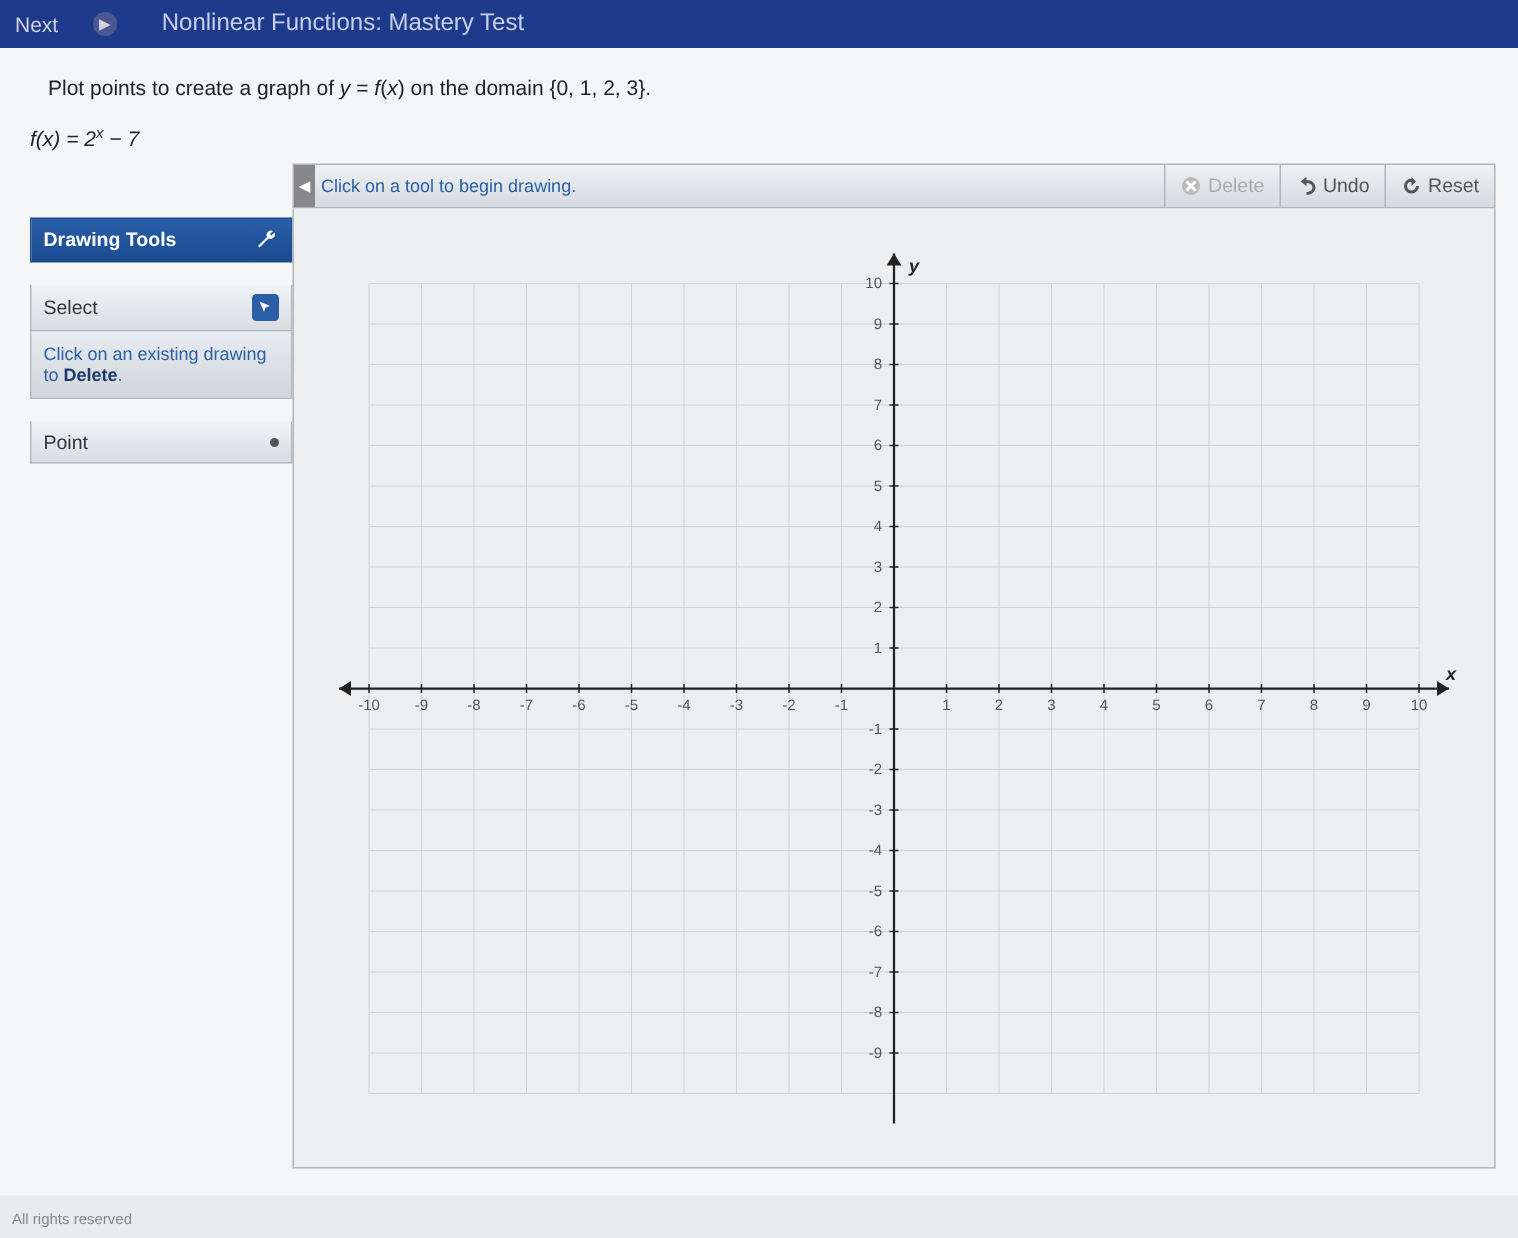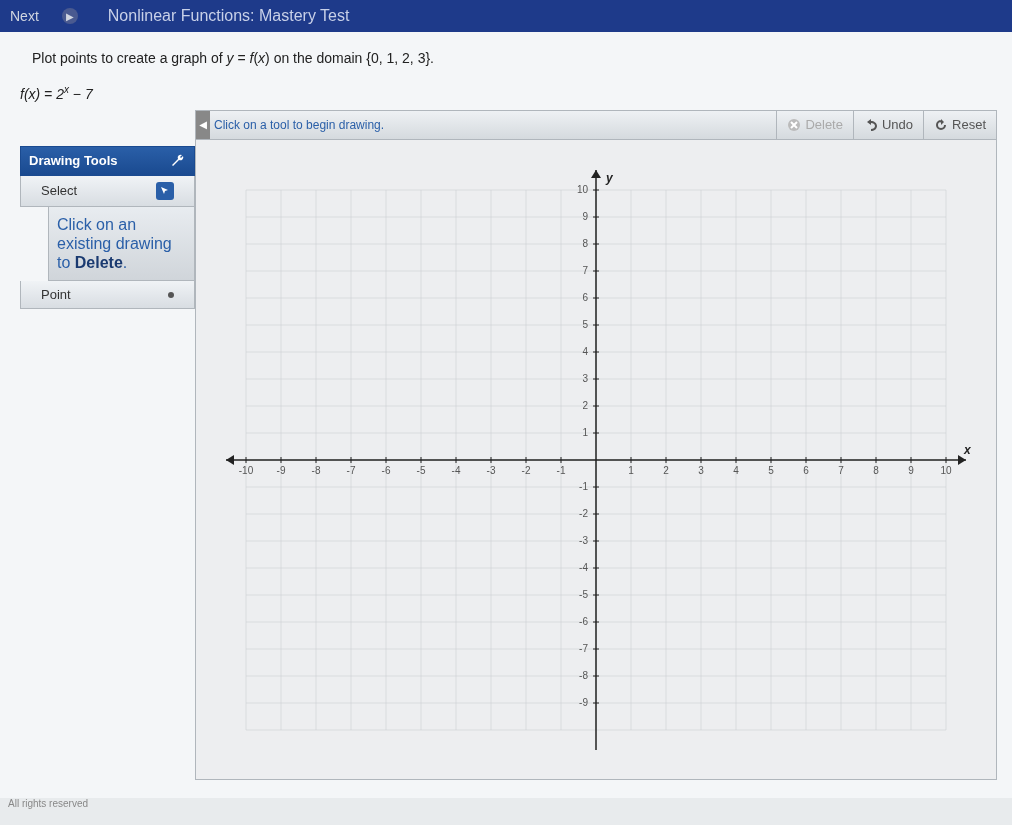--- a/index.html
+++ b/index.html
@@ -9,35 +9,35 @@
 .next-circle { width: 16px; height: 16px; border-radius: 50%; background: #4a5a90; display: flex; align-items: center; justify-content: center; font-size: 10px; }
 .title { color: #c8d0e8; font-size: 16px; }
 .content { padding: 18px 20px; background: #f4f6f8; }
 .instruction { font-size: 14px; color: #222; margin-bottom: 18px; margin-left: 12px; }
 .formula { font-size: 14px; color: #222; font-style: italic; }
 .formula sup { font-size: 10px; }
 .tool-area { display: flex; margin-top: 8px; }
 .toolbar-col { width: 175px; min-width: 175px; }
 .tool-header { background: linear-gradient(#2a5fa8, #1a4a90); color: #fff; padding: 6px 8px; font-size: 13px; font-weight: bold; display: flex; justify-content: space-between; align-items: center; border: 1px solid #1a4a90; margin-top: 36px; }
 .tool-wrench { width: 16px; height: 16px; }
-.tool-section { background: linear-gradient(#f0f3f6, #d8dde2); padding: 6px 20px; font-size: 13px; color: #333; border: 1px solid #b0b6bc; border-top: none; display: flex; justify-content: space-between; align-items: center; cursor: pointer; }
-.tool-hint { background: linear-gradient(#e8ecf0, #d0d5da); padding: 8px 8px; font-size: 16px; color: #2a5fa8; border: 1px solid #b0b6bc; border-top: none; line-height: 1.2; margin-left: 28px; }
+.tool-section { background: linear-gradient(#f0f3f6, #d8dde2); padding: 6px 8px; font-size: 13px; color: #333; border: 1px solid #b0b6bc; border-top: none; display: flex; justify-content: space-between; align-items: center; cursor: pointer; margin-top: 15px; }
+.tool-hint { background: linear-gradient(#e8ecf0, #d0d5da); padding: 8px 8px; font-size: 12px; color: #2a5fa8; border: 1px solid #b0b6bc; border-top: none; line-height: 1.2; }
 .tool-hint b { color: #1a3a70; }
 .select-icon { width: 18px; height: 18px; background: #2a5fa8; border-radius: 3px; display: flex; align-items: center; justify-content: center; }
 .point-dot { width: 6px; height: 6px; background: #555; border-radius: 50%; }
 .graph-col { flex: 1; }
 .graph-toolbar { height: 30px; background: linear-gradient(#eef1f4, #d5dade); border: 1px solid #b0b6bc; display: flex; align-items: center; font-size: 12px; }
 .arrow-tab { width: 14px; background: #888; height: 100%; display: flex; align-items: center; justify-content: center; color: #fff; font-size: 10px; }
 .hint-text { color: #2a5fa8; padding: 0 4px; flex: 1; }
 .tb-btn { padding: 4px 10px; color: #555; display: flex; align-items: center; gap: 4px; border-left: 1px solid #b0b6bc; height: 100%; cursor: pointer; font-size: 13px; }
 .tb-btn.disabled { color: #aaa; }
 .tb-icon { width: 14px; height: 14px; }
 .graph-canvas { background: #edeef0; border: 1px solid #b0b6bc; border-top: none; height: 640px; position: relative; overflow: hidden; }
 svg.grid { display: block; }
-.footer { position: absolute; bottom: 16px; left: 8px; font-size: 10px; color: #888; }
+.footer { position: absolute; bottom: 6px; left: 8px; font-size: 10px; color: #888; }
 </style>
 </head>
 <body>
 
 <div class="header">
   <div class="next-btn">
     <span>Next</span>
     <span class="next-circle">▶</span>
   </div>
   <div class="title">Nonlinear Functions: Mastery Test</div>

